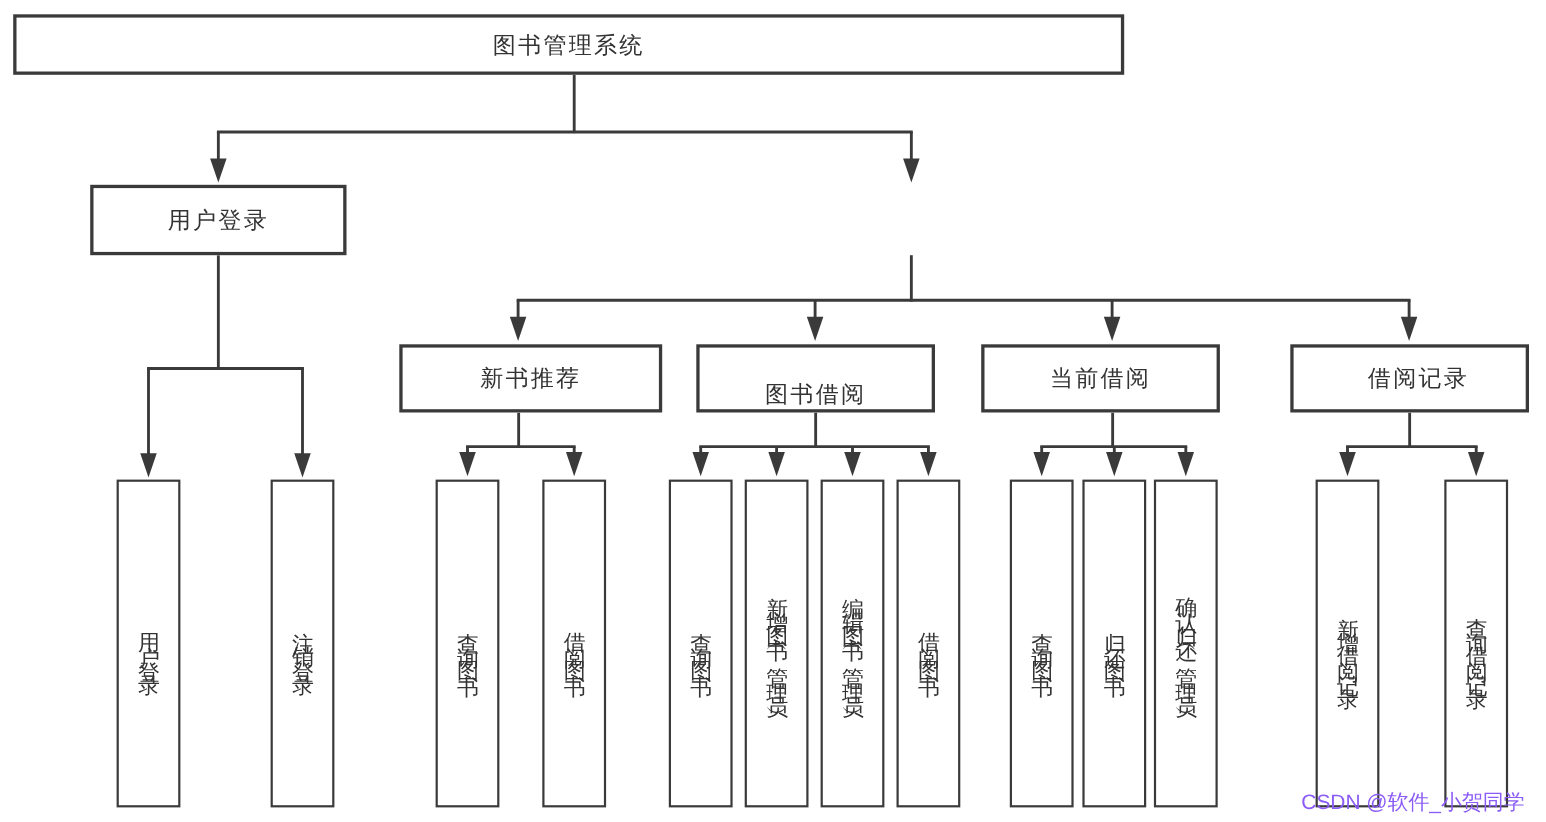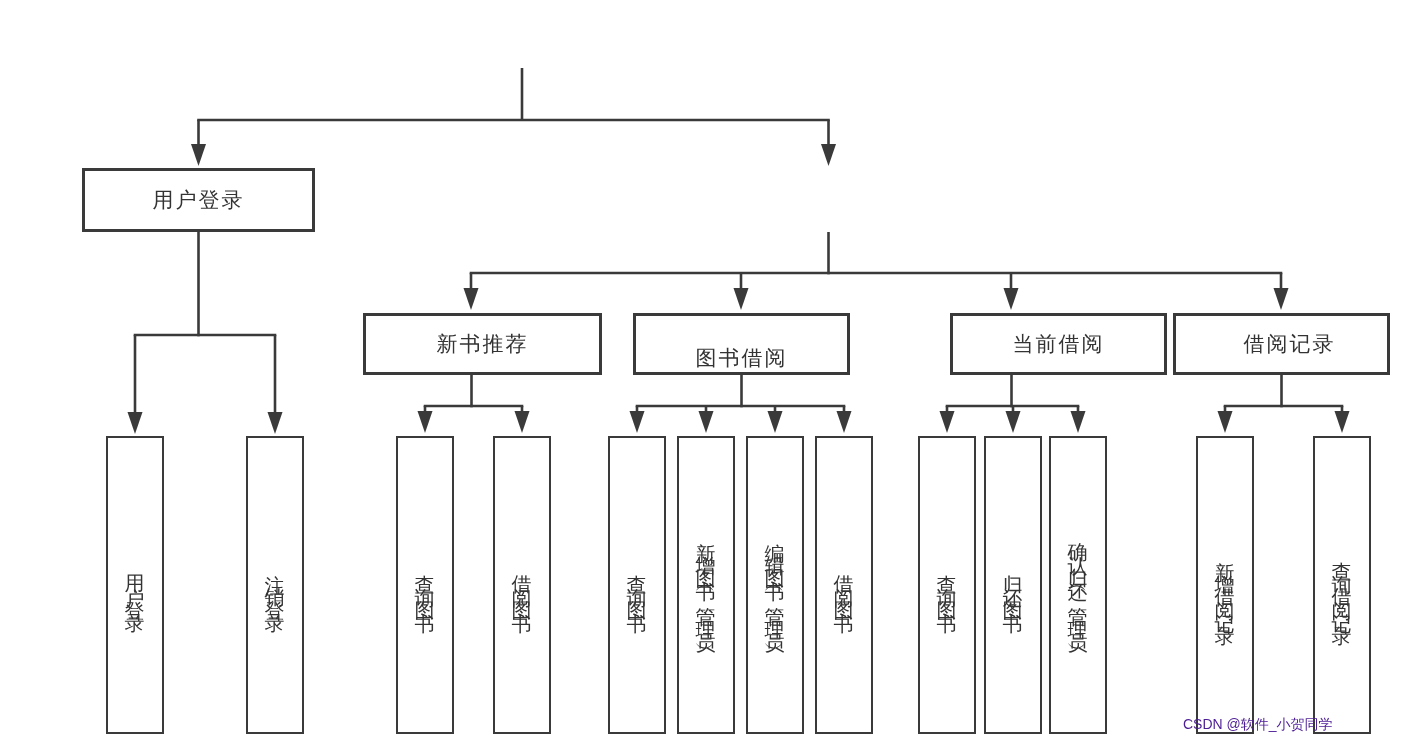--- a/index.html
+++ b/index.html
@@ -48,22 +48,22 @@
     font-size: 20px;
     letter-spacing: 13px;
     line-height: 1;
     color: #333333;
   }
   .watermark {
     position: absolute;
     left: 1183px;
     top: 716px;
     width: 220px;
-    font-size: 14px;
-    color: #4c1d95;
+    font-size: 19px;
+    color: #8b5cf6;
     white-space: nowrap;
     z-index: 5;
   }
 </style>
 </head>
 <body>
 
 <div class="stage">
 
   <svg class="connectors" viewBox="0 0 1405 747" xmlns="http://www.w3.org/2000/svg">
@@ -125,32 +125,35 @@
       <polygon points="767.5,411 782.5,411 775,433"></polygon>
       <polygon points="836.5,411 851.5,411 844,433"></polygon>
       <polygon points="939.5,411 954.5,411 947,433"></polygon>
       <polygon points="1005.5,411 1020.5,411 1013,433"></polygon>
       <polygon points="1070.5,411 1085.5,411 1078,433"></polygon>
       <polygon points="1217.5,411 1232.5,411 1225,433"></polygon>
       <polygon points="1334.5,411 1349.5,411 1342,433"></polygon>
     </g>
   </svg>
 
+  <div class="node hbox" style="left:12px; top:13px; width:1010px; height:55px;">
+    <span class="label">图书管理系统</span>
+  </div>
 
   <div class="node hbox" style="left:82px; top:168px; width:233px; height:64px;">
     <span class="label">用户登录</span>
   </div>
 
   <div class="node hbox" style="left:363px; top:313px; width:239px; height:62px;">
     <span class="label">新书推荐</span>
   </div>
   <div class="node hbox" style="left:633px; top:313px; width:217px; height:62px;align-items:flex-end;">
     <span class="label">图书借阅</span>
   </div>
-  <div class="node hbox" style="left:950px; top:313px; width:217px; height:62px;">
+  <div class="node hbox" style="left:892px; top:313px; width:217px; height:62px;">
     <span class="label">当前借阅</span>
   </div>
   <div class="node hbox" style="left:1173px; top:313px; width:217px; height:62px;padding-left:16px;">
     <span class="label">借阅记录</span>
   </div>
 
   <div class="node vbox" style="left:106px; top:436px; width:58px; height:298px;">
     <span class="label">用户登录</span>
   </div>
   <div class="node vbox" style="left:246px; top:436px; width:58px; height:298px;">

